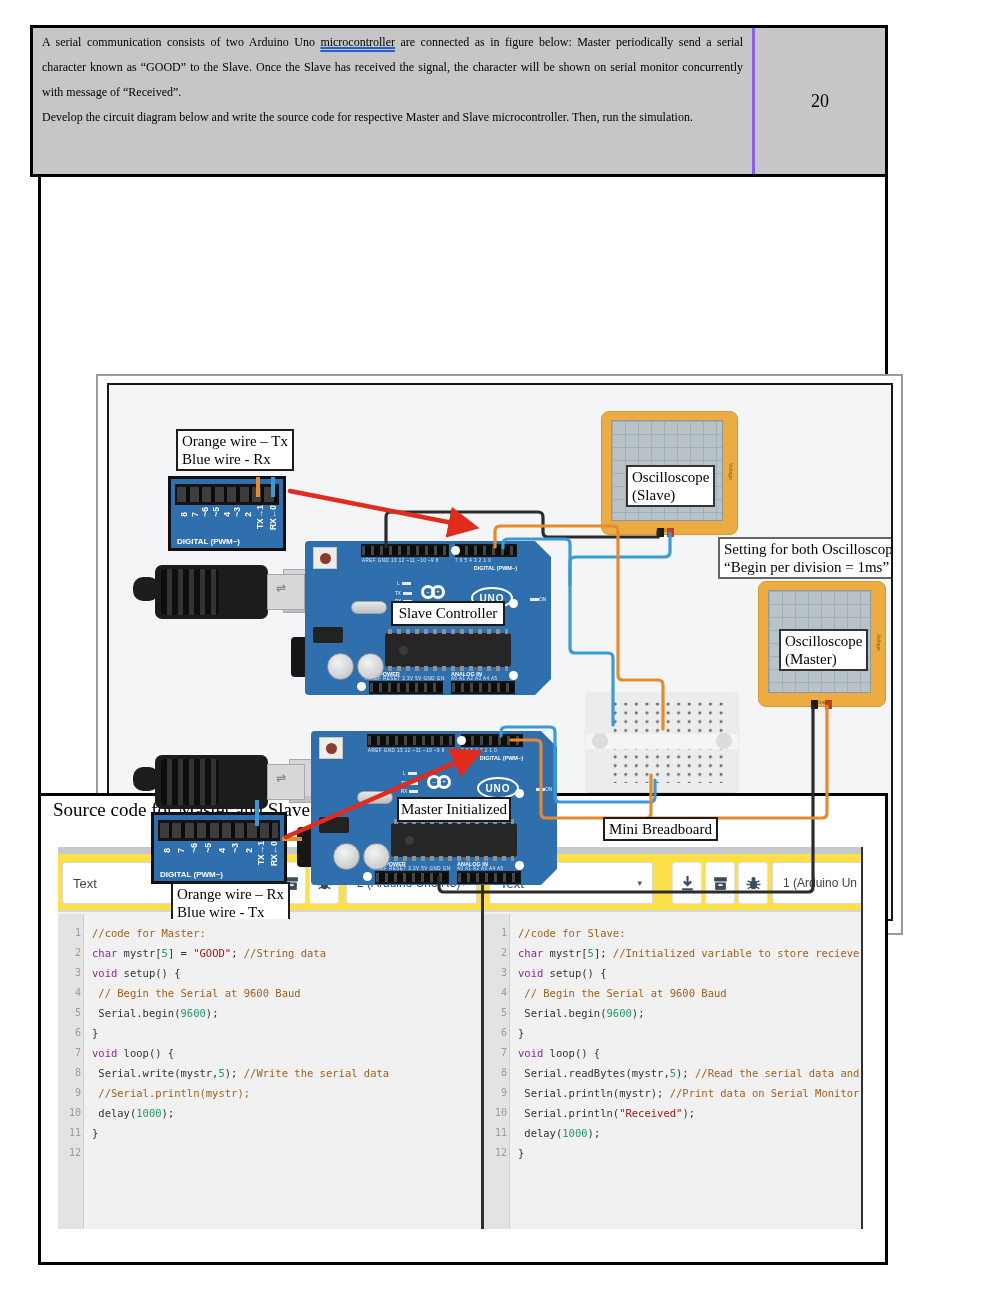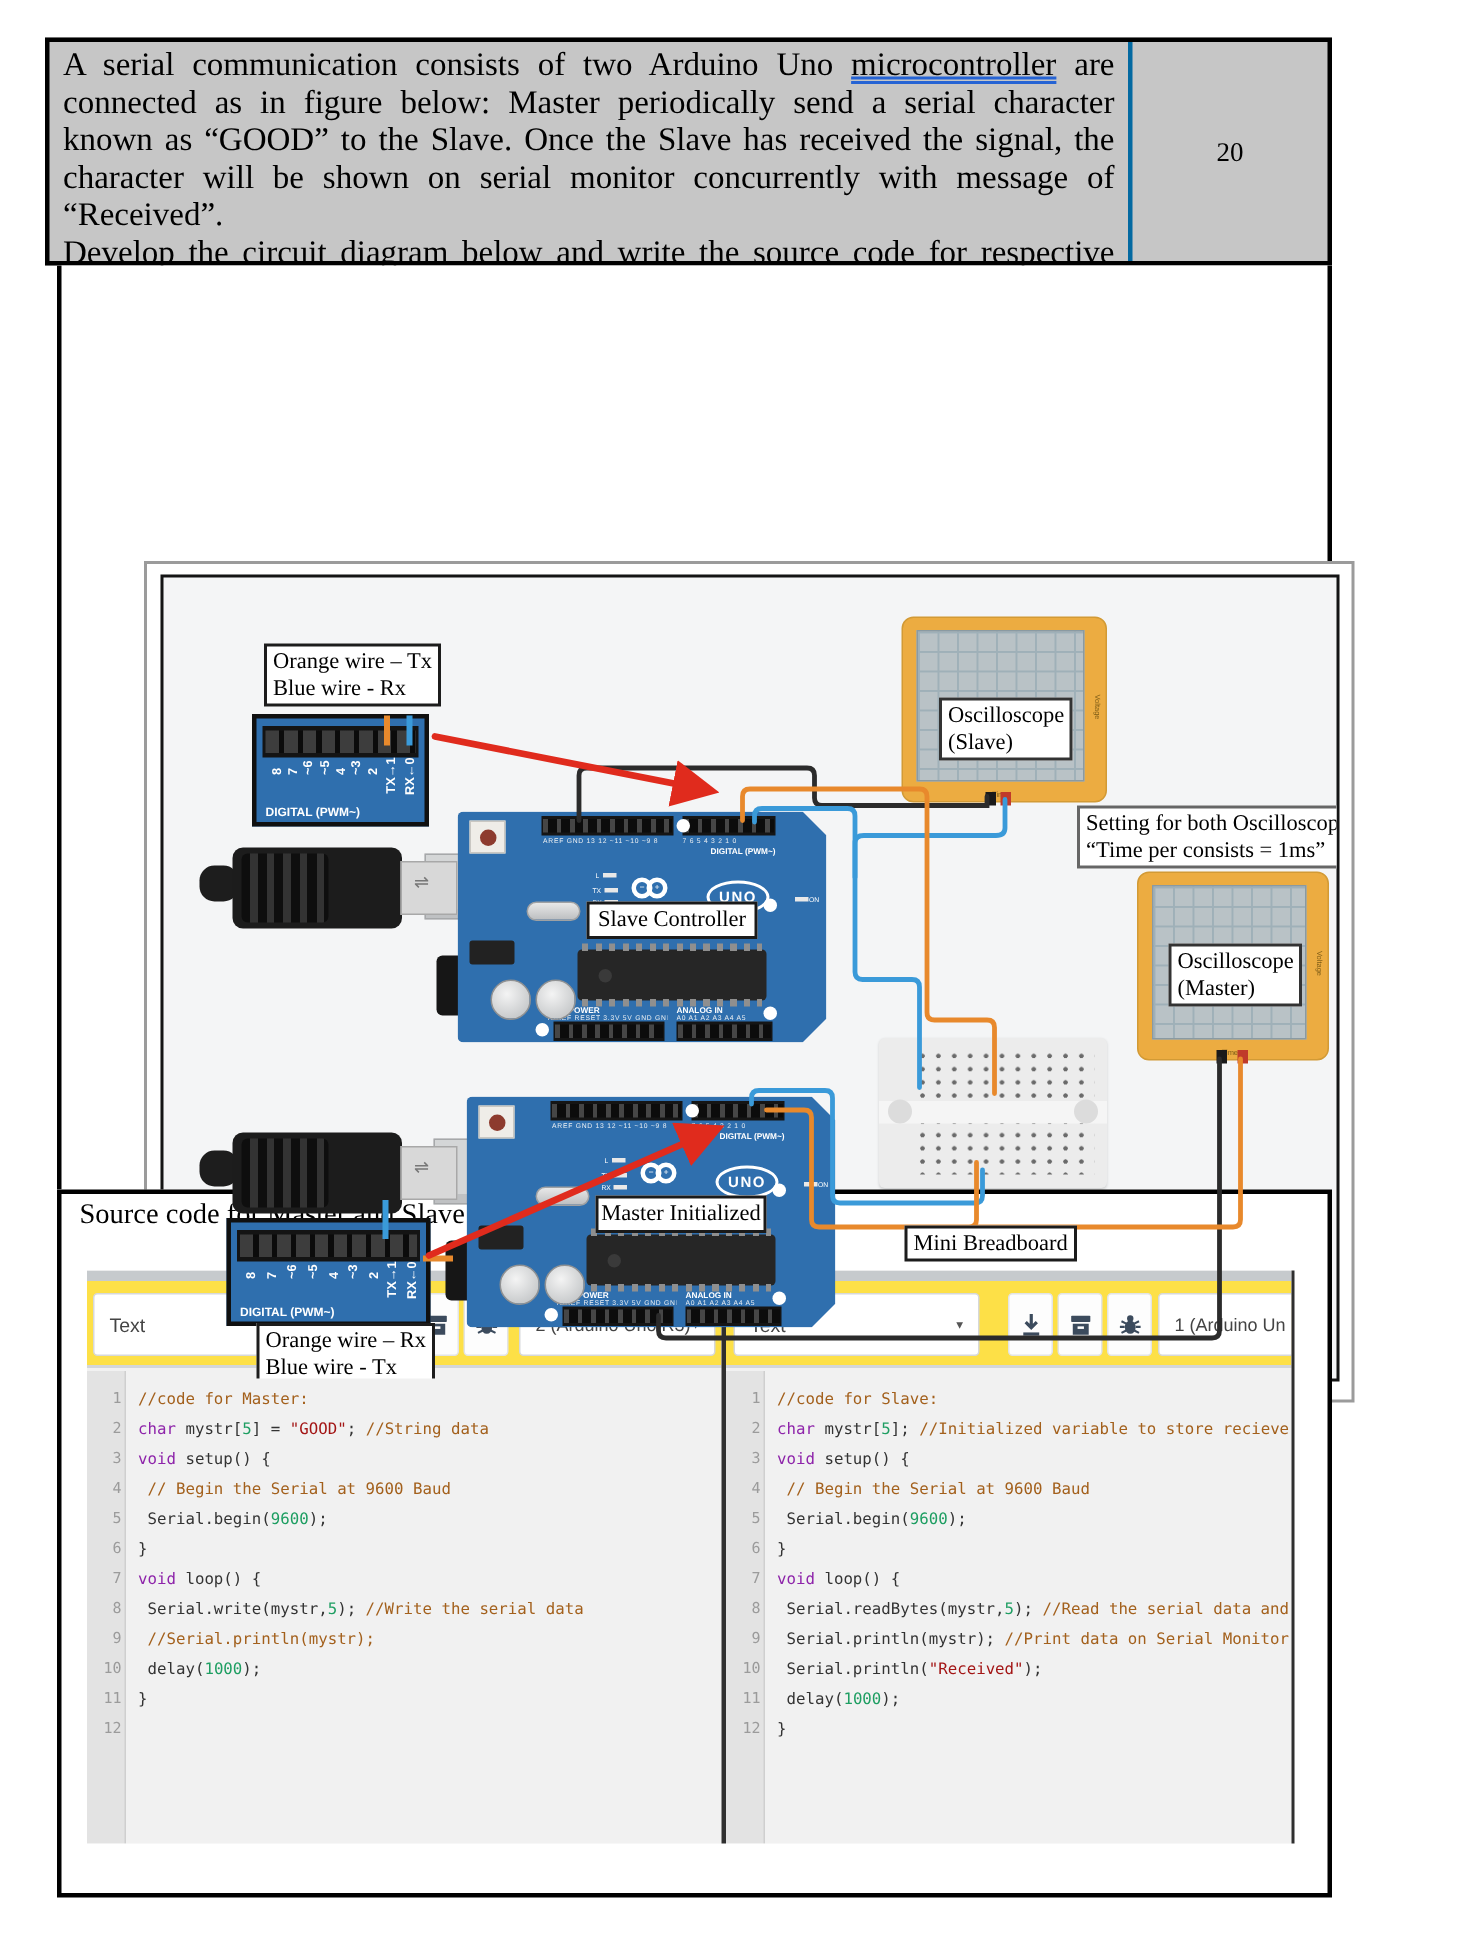--- a/index.html
+++ b/index.html
@@ -5,22 +5,22 @@
   * { box-sizing: border-box; margin: 0; padding: 0; }
   html,body { background:#fff; }
   .page { position:relative; width:986px; height:1292px; background:#fff; overflow:hidden;
           font-family:"Liberation Serif", serif; }
 
   
   .qtable { position:absolute; left:30px; top:25px; width:858px; height:152px;
             background:#c6c6c6; border:3px solid #000; display:flex; }
   .qnum { width:74px; border-right:3px solid #000; font-weight:bold; font-size:19px;
           text-align:center; padding-top:5px; }
-  .qtext { width:722px; border-right:3px solid #0369a1; padding:2px 9px;
-           font-size:22px; line-height:25px; text-align:justify; }
+  .qtext { width:722px; border-right:3px solid #8b5cf6; padding:2px 9px;
+           font-size:12px; line-height:25px; text-align:justify; }
   .qtext p { margin:0; }
   .uword { text-decoration:underline; text-decoration-style:double;
            text-decoration-color:#2563d4; text-decoration-thickness:2px; }
   .qmarks { flex:1; display:flex; align-items:center; justify-content:center; font-size:18px; }
 
   
   .figcell { position:absolute; left:38px; top:177px; width:850px; height:616px;
              border:3px solid #000; border-top:0; border-bottom:0; background:#fff; }
   .figgray { position:absolute; left:55px; top:197px; width:807px; height:561px;
              border:2px solid #9b9b9b; background:#fff; }
@@ -344,21 +344,21 @@
       <div class="figlabel center" style="left:517px;top:60px;border-color:#333">
         <div>Oscilloscope</div>
         <div>(Slave)</div>
       </div>
       <div class="figlabel center" style="left:670px;top:224px;border-color:#333">
         <div>Oscilloscope</div>
         <div>(Master)</div>
       </div>
       <div class="figlabel graybd" style="left:609px;top:152px">
         <div>Setting for both Oscilloscopes</div>
-        <div>“Time per consists = 1ms”</div>
+        <div>“Begin per division = 1ms”</div>
       </div>
       <div class="figlabel" style="left:494px;top:432px">Mini Breadboard</div>
     </div>
   </div>
 
   <div class="codecell">
     <div class="srctitle">Source code for Master and Slave microcontrollers</div>
 
     <div class="panels">
 

